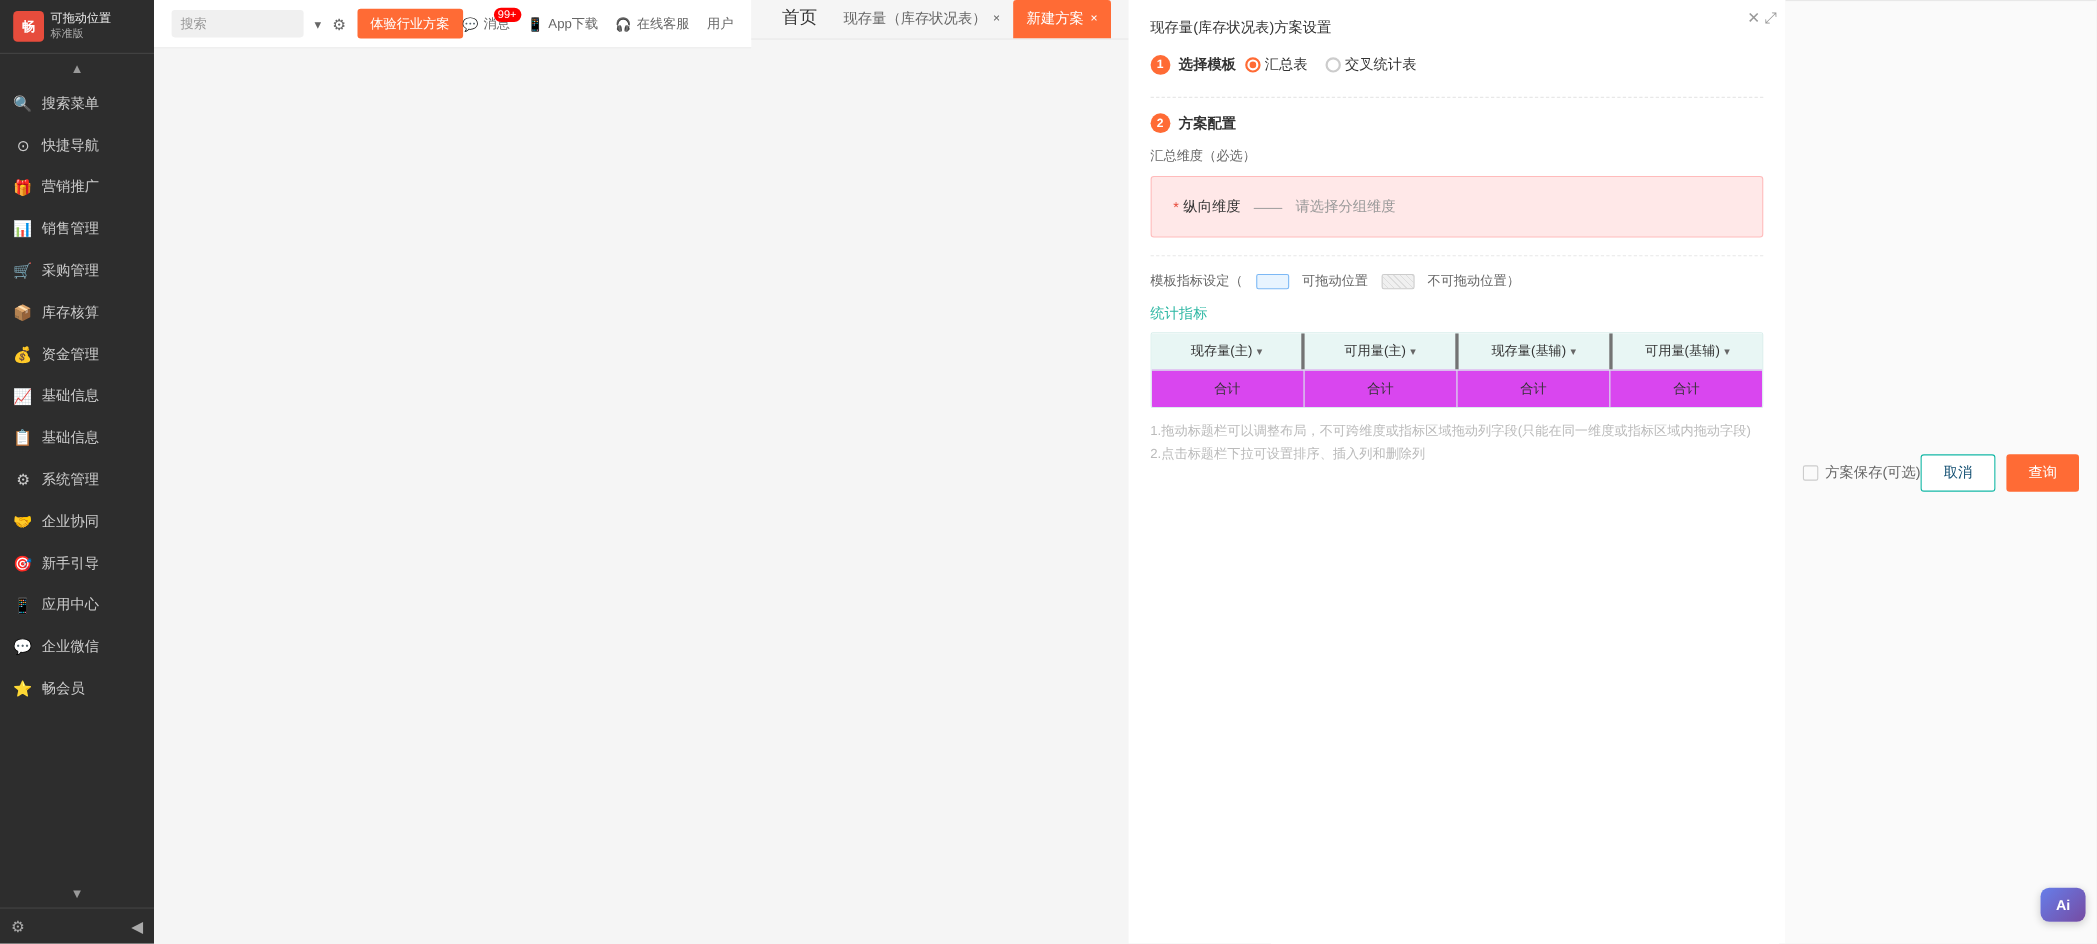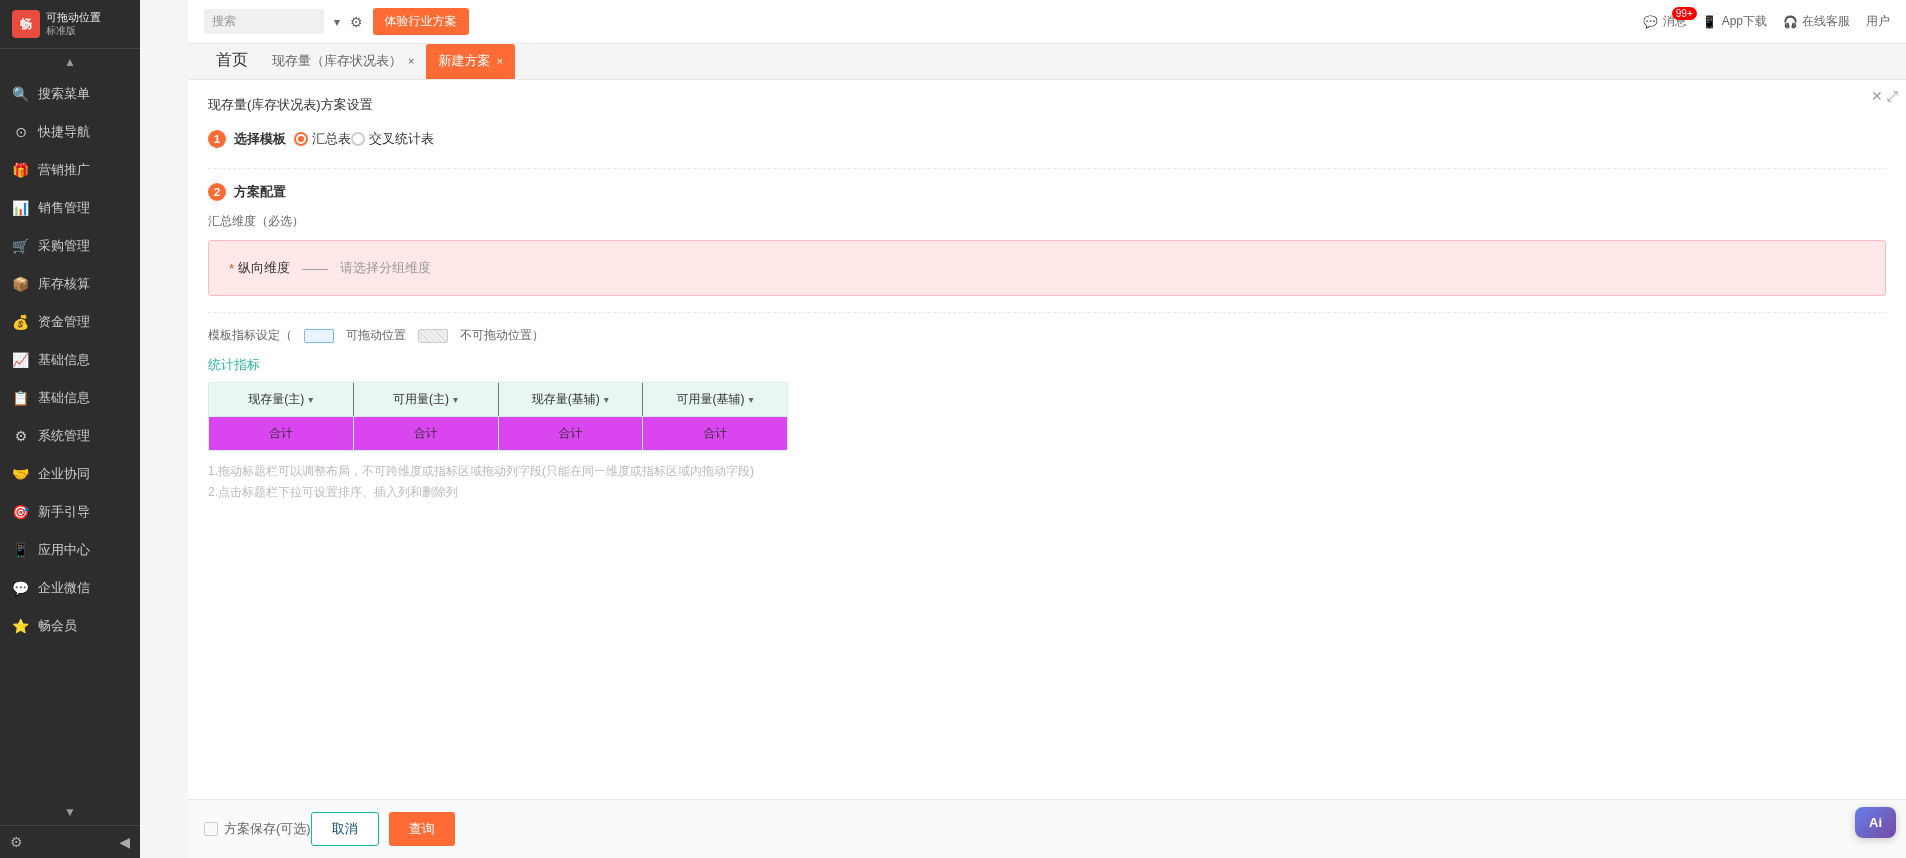--- a/index.html
+++ b/index.html
@@ -44,21 +44,21 @@
     .sidebar-item-icon { width: 18px; height: 18px; display: flex; align-items: center; justify-content: center; font-size: 14px; }
 
     .sidebar-bottom {
       border-top: 1px solid #444;
       padding: 8px 10px;
       display: flex; align-items: center; justify-content: space-between;
     }
     .sidebar-bottom-icon { color: #aaa; cursor: pointer; font-size: 14px; }
 
     
-    .main { flex: 1; display: flex; flex-direction: column; overflow: hidden; padding-left: 48px; }
+    .main { flex: 1; display: flex; flex-direction: row; overflow: hidden; }
 
     
     .topbar {
       background: #fff;
       border-bottom: 1px solid #e8e8e8;
       padding: 0 16px;
       height: 44px;
       display: flex; align-items: center; justify-content: space-between;
       flex-shrink: 0;
     }
@@ -137,21 +137,21 @@
       background: #ff6b35;
       color: white;
       width: 18px; height: 18px;
       border-radius: 50%;
       display: flex; align-items: center; justify-content: center;
       font-size: 11px; font-weight: bold;
       flex-shrink: 0;
     }
     .section-title { font-size: 13px; color: #333; font-weight: bold; }
 
-    .radio-group { display: flex; align-items: center; }
+    .radio-group { display: flex; align-items: center; gap: 16px; }
     .radio-item { display: flex; align-items: center; gap: 4px; cursor: pointer; font-size: 13px; color: #333; }
     .radio-circle {
       width: 14px; height: 14px;
       border-radius: 50%;
       border: 2px solid #ccc;
       display: flex; align-items: center; justify-content: center;
     }
     .radio-circle.selected { border-color: #ff6b35; }
     .radio-circle.selected::after {
       content: '';
@@ -196,21 +196,21 @@
     .stats-section { margin-bottom: 8px; }
     .stats-title { color: #2db7a3; font-size: 13px; margin-bottom: 8px; }
     .stats-table { border: 1px solid #d9eeec; border-radius: 2px; overflow: hidden; width: 100%; max-width: 580px; }
     .stats-header { display: flex; background: #e8f6f4; }
     .stats-header-cell {
       flex: 1;
       padding: 8px 10px;
       font-size: 12px;
       color: #333;
       display: flex; align-items: center; justify-content: center; gap: 4px;
-      border-right: 1px solid #737373;
+      border-right: 3px solid #737373;
     }
     .stats-header-cell:last-child { border-right: none; }
     .stats-body-row { display: flex; background: #d946ef; }
     .stats-body-cell {
       flex: 1;
       padding: 8px 10px;
       font-size: 12px;
       color: #333;
       text-align: center;
       border-right: 1px solid #d9eeec;

